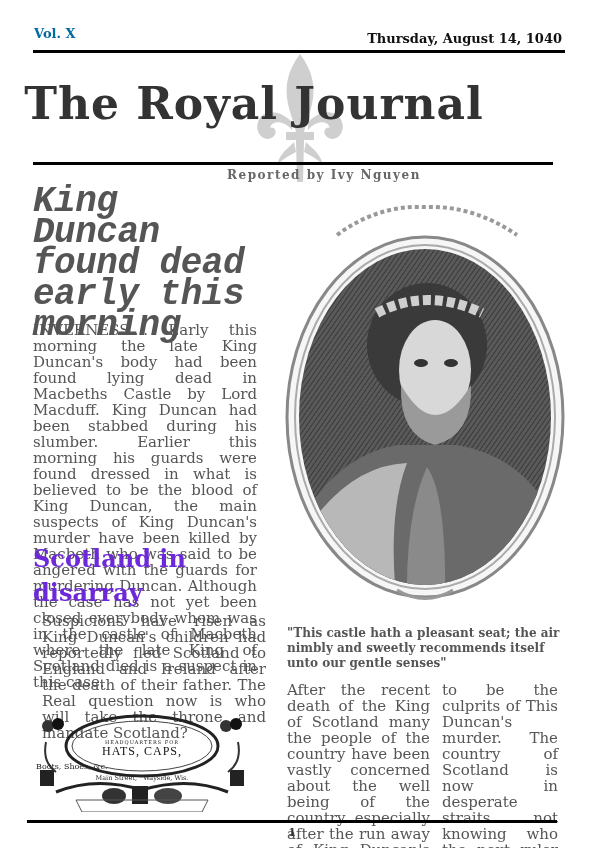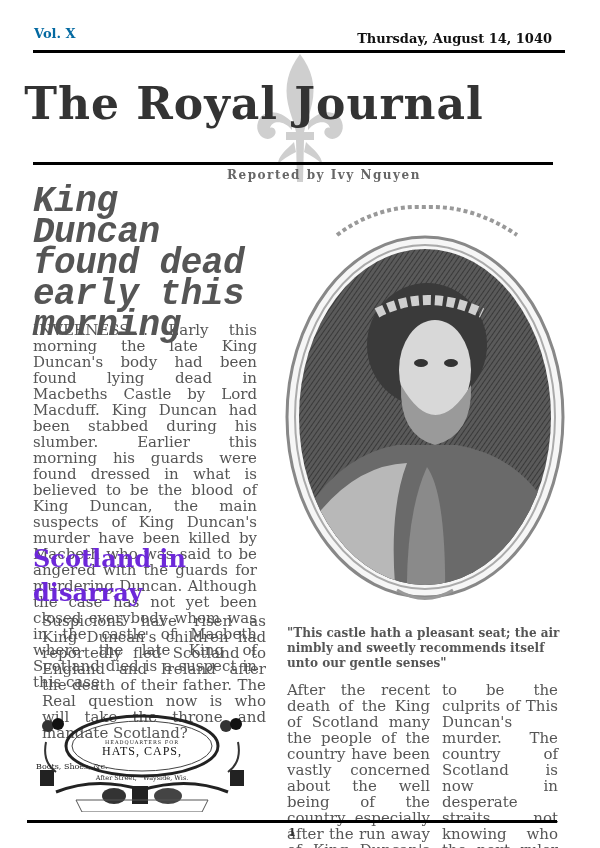--- a/index.html
+++ b/index.html
@@ -1,20 +1,20 @@
 <!DOCTYPE html>
 <html><head>
 <meta charset="utf-8">
 <style>
   html, body { margin:0; padding:0; background:#ffffff; }
   body { width:600px; height:848px; position:relative; overflow:hidden;
          font-family:"DejaVu Serif", serif; color:#333; }
   .abs { position:absolute; }
   .vol { left:34px; top:26px; font-size:13px; font-weight:bold; color:#0369a1; }
-  .date { right:48px; top:31px; font-size:13px; font-weight:bold; color:#111; }
+  .date { right:38px; top:31px; font-size:13px; font-weight:bold; color:#111; }
   .rule { background:#000; height:3px; }
   .fleur { left:248px; top:52px; width:104px; height:132px; }
   .masthead { left:0; width:508px; top:68px; text-align:center; font-size:44px;
               font-weight:bold; color:#333; letter-spacing:1px; line-height:72px; }
   .byline { left:0; width:600px; top:168px; text-align:center; font-size:12px;
             font-weight:bold; color:#666; letter-spacing:1.5px;margin-left:24px; }
   .headline1 { left:33px; top:186px; width:230px; font-size:36px; font-weight:bold;
                font-style:italic; color:#555; line-height:31px; letter-spacing:-0.5px;font-family:Liberation Mono, monospace; }
   .body { font-size:15px; font-weight:normal; color:#555; line-height:16px;
           text-align:justify; }
@@ -73,21 +73,21 @@
     <path d="M20 80 Q60 64 106 78 Q152 64 192 80" fill="none" stroke="#222" stroke-width="3"></path>
     <ellipse cx="78" cy="84" rx="12" ry="8" fill="#333"></ellipse>
     <rect x="96" y="74" width="16" height="18" fill="#222"></rect>
     <ellipse cx="132" cy="84" rx="14" ry="8" fill="#444"></ellipse>
     <path d="M40 88 L172 88 L166 100 L46 100 Z" fill="none" stroke="#555" stroke-width="1"></path>
     <path d="M10 30 Q6 50 20 60 M202 30 Q206 50 192 60" fill="none" stroke="#333" stroke-width="2"></path>
   </svg>
   <div style="position:absolute;left:0;top:27px;width:212px;text-align:center;font-size:5px;color:#222;letter-spacing:1px;">HEADQUARTERS FOR</div>
   <div style="position:absolute;left:0;top:32px;width:212px;text-align:center;font-size:12px;color:#111;font-family:'Liberation Serif',serif;letter-spacing:1px;">HATS, CAPS,</div>
   <div style="position:absolute;left:0;top:50px;width:212px;text-align:left;font-size:8px;color:#222;">Boots, Shoes, &amp;c.</div>
-  <div style="position:absolute;left:0;top:62px;width:212px;text-align:center;font-size:6.5px;color:#222;white-space:pre;">After Street,   Wayside, Wis.</div>
+  <div style="position:absolute;left:0;top:62px;width:212px;text-align:center;font-size:6.5px;color:#222;white-space:pre;">Main Street,   Wayside, Wis.</div>
 </div>
 
 <svg class="abs portrait" viewBox="0 0 296 412">
   <defs>
     <pattern id="hatch" width="4" height="4" patternUnits="userSpaceOnUse" patternTransform="rotate(35)">
       <rect width="4" height="4" fill="#5a5a5a"></rect>
       <line x1="0" y1="0" x2="0" y2="4" stroke="#2a2a2a" stroke-width="1.4"></line>
     </pattern>
     <clipPath id="oval">
         <ellipse cx="148" cy="222" rx="126" ry="168"></ellipse>

